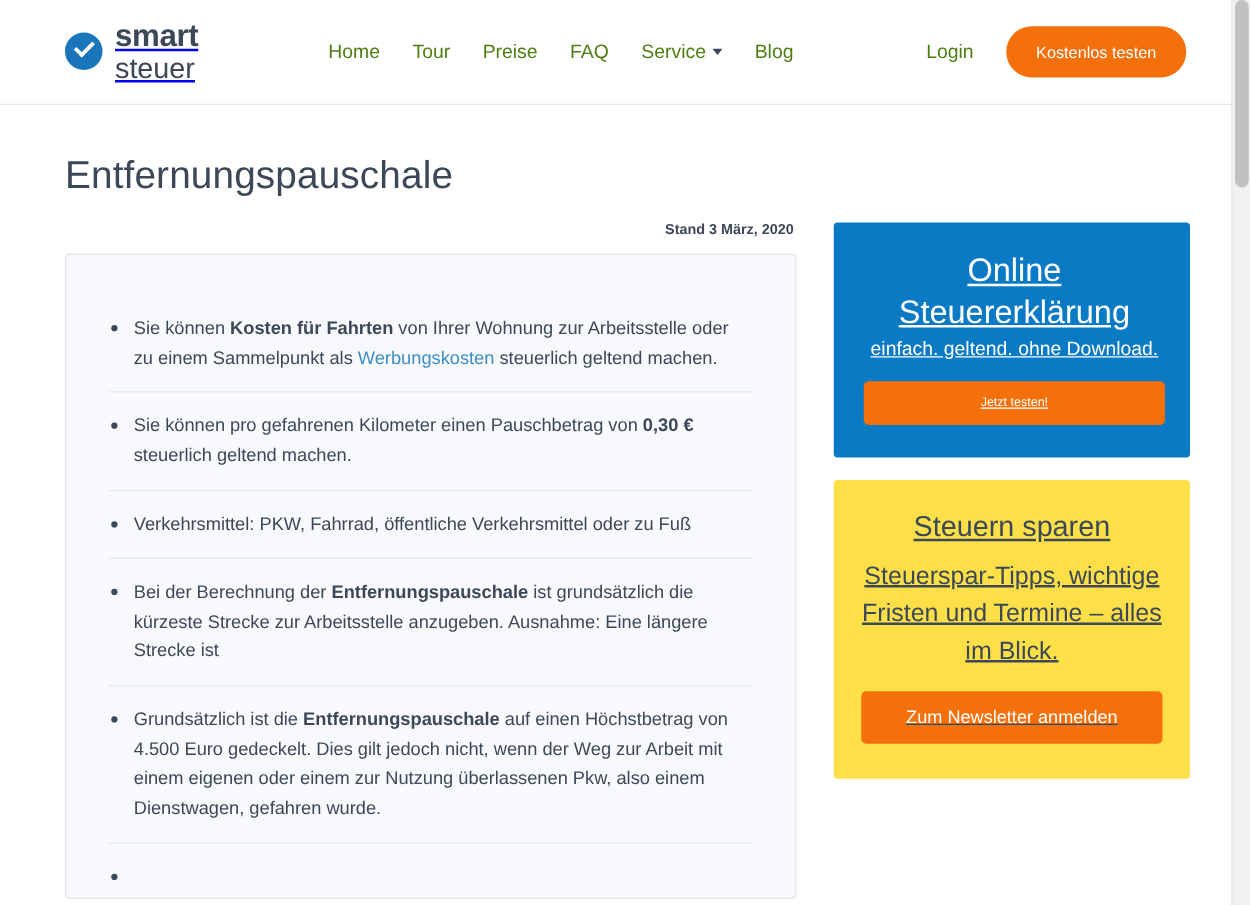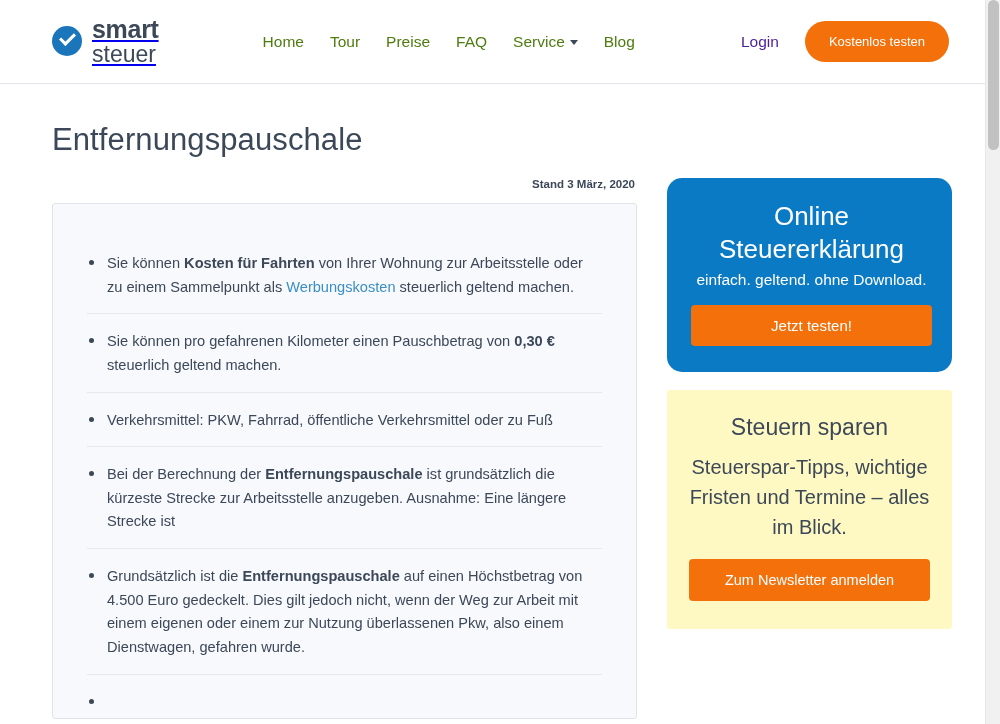--- a/index.html
+++ b/index.html
@@ -75,21 +75,21 @@
     vertical-align: middle;
   }
   .header-right {
     margin-left: auto;
     display: flex;
     align-items: center;
     gap: 26px;
   }
   .login-link {
     font-size: 15.5px;
-    color: #4c1d95;
+    color: #4d7c0f;
     text-decoration: none;
   }
   .cta-btn {
     background: #f3700b;
     color: #fff;
     border: none;
     border-radius: 22px;
     font-size: 13px;
     padding: 13px 24px;
     cursor: pointer;
@@ -159,53 +159,55 @@
     width: 5px; height: 5px;
     border-radius: 50%;
     background: #3c4858;
   }
   ul.facts b { font-weight: bold; }
   ul.facts a { color: #3c8ec4; text-decoration: none; }
 
   
   .promo {
     background: #0b7ac4;
-    border-radius: 15px;
+    border-radius: 3px;
     padding: 22px 20px 26px 24px;
     text-align: center;
     color: #ffffff;
+    text-decoration: underline;
   }
   .promo h2 {
     font-size: 26px;
     font-weight: normal;
     line-height: 1.25;
   }
   .promo .sub {
     font-size: 15.5px;
     margin-top: 6px;
     margin-bottom: 16px;
   }
   .promo-btn {
     display: block;
     width: 100%;
     background: #f3700b;
     color: #fff;
     border: none;
     border-radius: 4px;
-    font-size: 15px;
+    font-size: 10px;
     padding: 12px 0;
     cursor: pointer;
     font-family: inherit;
   }
   .newsletter {
     margin-top: 18px;
-    background: #fef9c3;
+    background: #fde047;
     border-radius: 3px;
     padding: 24px 22px 28px 22px;
     text-align: center;
+    text-decoration: underline;
   }
   .newsletter h3 {
     font-size: 23px;
     font-weight: normal;
     color: #3c4858;
     margin-bottom: 11px;
   }
   .newsletter p {
     font-size: 20px;
     line-height: 1.5;

